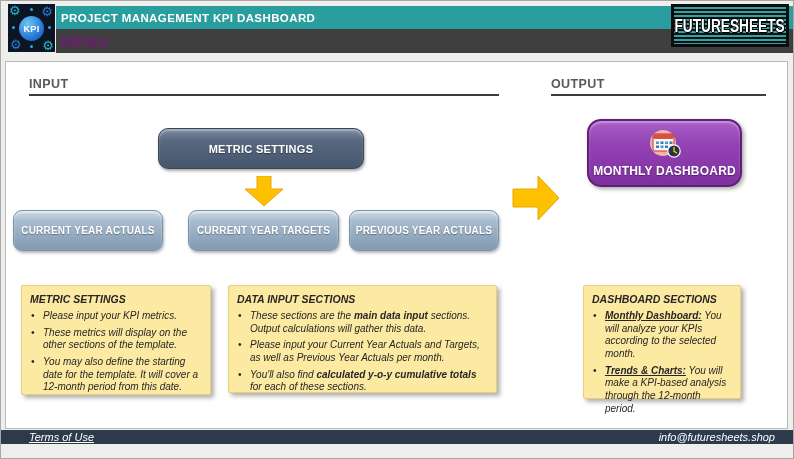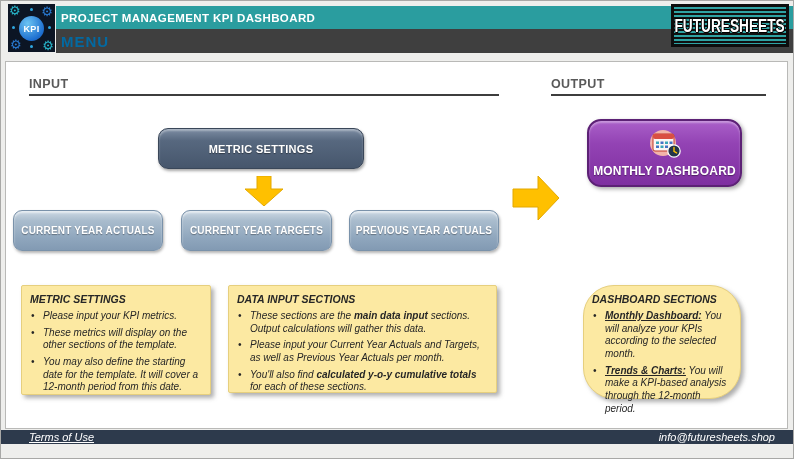--- a/index.html
+++ b/index.html
@@ -11,21 +11,21 @@
     background:#eeeeec; overflow:hidden;
     border:1px solid #a8a8a6;
   }
 
   
   .teal-bar { position:absolute; left:55px; top:5px; right:0; height:23px; background:#2a9d9f; }
   .menu-bar { position:absolute; left:55px; top:28px; right:0; height:24px; background:#3f3f3f; }
   .app-title { position:absolute; left:60px; top:5px; height:23px; display:flex; align-items:center;
     color:#fff; font-weight:bold; font-size:11.5px; letter-spacing:.4px; }
   .menu-title { position:absolute; left:60px; top:28px; height:24px; display:flex; align-items:center;
-    color:#0369a1; font-weight:bold; font-size:15px; letter-spacing:1px; }
+    color:#701a75; font-weight:bold; font-size:15px; letter-spacing:1px; }
 
   .kpi-logo { position:absolute; left:7px; top:3px; width:47px; height:48px; background:#0c1524; }
   .kpi-circle { position:absolute; left:11px; top:12px; width:25px; height:25px; border-radius:50%;
     background:radial-gradient(circle at 35% 30%, #6cc4f2, #1e6fd0 70%, #154f9e);
     display:flex; align-items:center; justify-content:center;
     color:#fff; font-weight:bold; font-size:9px; letter-spacing:.3px; }
   .gear { position:absolute; font-size:13px; line-height:1; }
   .gear.g1 { left:1px; top:0px; color:#27b5c9; }
   .gear.g2 { right:2px; top:1px; color:#2979d0; }
   .gear.g3 { left:2px; bottom:1px; color:#2979d0; }
@@ -57,21 +57,21 @@
     color:#fff; font-weight:bold; text-align:center; cursor:pointer; }
   .btn-metric { left:157px; top:127px; width:206px; height:41px; border-radius:10px;
     background:linear-gradient(180deg,#7d8da3 0%,#57687f 30%,#46566c 100%);
     border:1px solid #3a4759; box-shadow:1px 2px 3px rgba(0,0,0,.35), inset 0 2px 2px rgba(255,255,255,.35);
     font-size:11px; letter-spacing:.3px; text-shadow:0 1px 1px rgba(0,0,0,.4); }
   .btn-steel { top:209px; height:41px; border-radius:9px;
     background:linear-gradient(180deg,#ccd8e3 0%,#a9bccd 25%,#8fa6bd 70%,#829ab3 100%);
     border:1px solid #7a92aa; box-shadow:1px 2px 3px rgba(0,0,0,.3), inset 0 2px 2px rgba(255,255,255,.55);
     font-size:10px; letter-spacing:.2px; text-shadow:0 1px 1px rgba(0,0,0,.35); }
   .btn-s1 { left:12px; width:150px; }
-  .btn-s2 { left:180px; width:151px; }
+  .btn-s2 { left:187px; width:151px; }
   .btn-s3 { left:348px; width:150px; }
 
   .btn-purple { left:586px; width:155px; border-radius:14px; flex-direction:column; justify-content:flex-start;
     background:linear-gradient(180deg,#aa60c9 0%,#9343b4 35%,#7e2fa0 100%);
     border:2px solid #5c2175; box-shadow:2px 2px 4px rgba(0,0,0,.35), inset 0 2px 2px rgba(255,255,255,.35);
     font-size:12px; letter-spacing:.2px; text-shadow:0 1px 1px rgba(0,0,0,.4); }
   .btn-p1 { top:118px; height:68px; }
   .btn-p2 { top:202px; height:66px; }
   .btn-purple .p-icon { margin-top:7px; height:32px; display:flex; align-items:center; justify-content:center; }
   .btn-purple .p-label { margin-top:4px; }
@@ -79,21 +79,21 @@
   .arrow { position:absolute; }
   .arrow-down { left:243px; top:175px; }
   .arrow-right { left:511px; top:172px; }
 
   
   .note { position:absolute; background:#fce9a2; border:1px solid #e6cf7e; border-radius:2px;
     box-shadow:3px 3px 4px rgba(110,110,110,.55); padding:7px 8px 6px 8px;
     color:#262626; font-style:italic; }
   .note-1 { left:20px;  top:284px; width:190px; height:110px; }
   .note-2 { left:227px; top:284px; width:269px; height:108px; }
-  .note-3 { left:582px; top:284px; width:158px; height:114px;border-radius:31px; }
+  .note-3 { left:582px; top:284px; width:158px; height:114px; }
   .note-title { font-weight:bold; font-size:10.5px; margin-bottom:5px; }
   .note-list { list-style:none; font-size:10px; line-height:1.27; }
   .note-list li { position:relative; padding-left:13px; margin-bottom:4px; }
   .note-list li::before { content:"\2022"; position:absolute; left:1px; top:0; font-size:10px; }
 
   
   .footer { position:absolute; left:0; top:429px; width:794px; height:14px; background:#2d3a4c;
     display:flex; align-items:center; justify-content:space-between; padding:0 20px 0 28px;
     color:#fff; font-size:11px; font-style:italic; }
   .terms { text-decoration:underline; cursor:pointer; }

